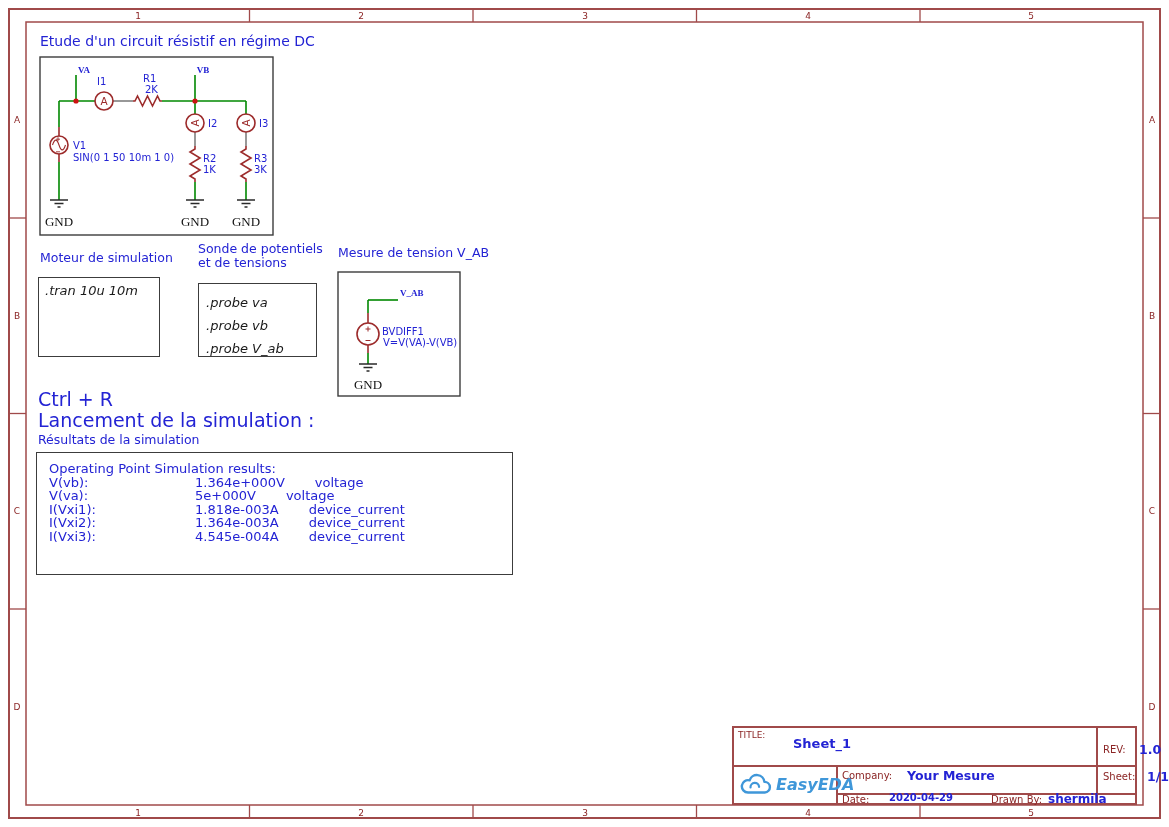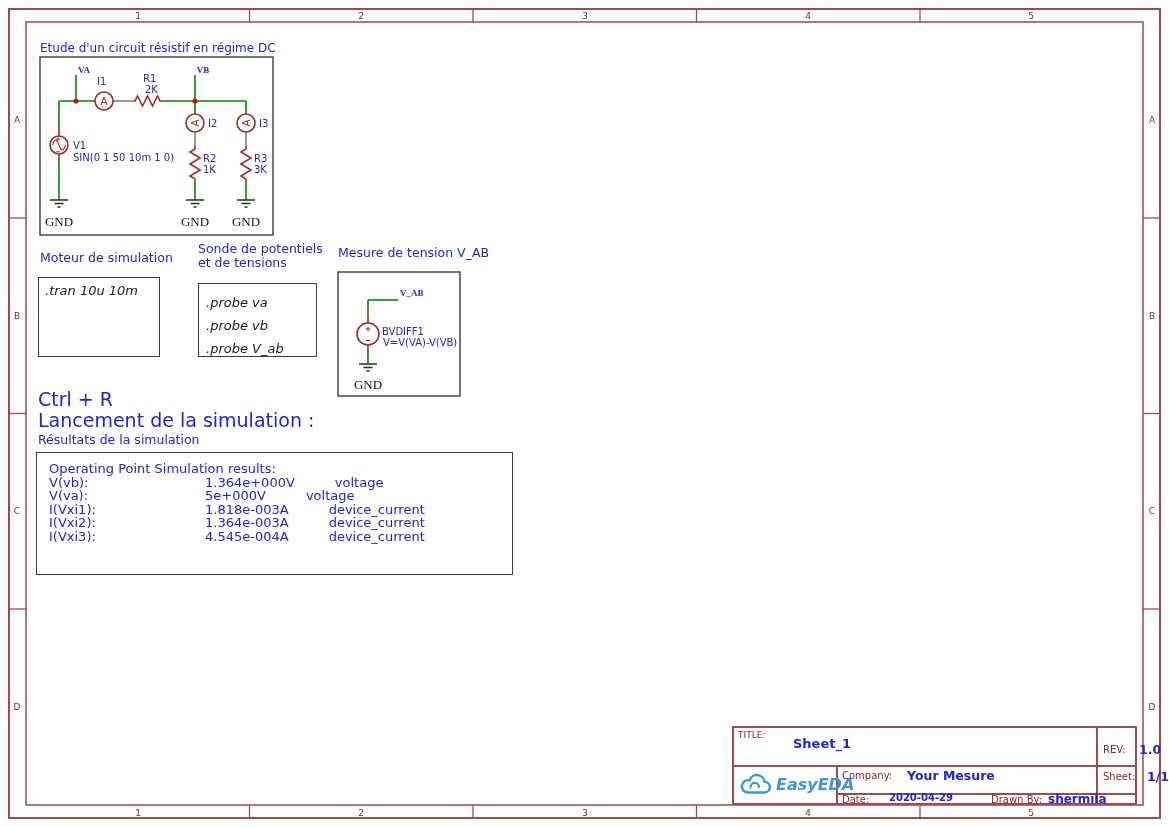--- a/index.html
+++ b/index.html
@@ -23,21 +23,21 @@
   .rlabel{
     position:absolute;font-size:9px;color:var(--framelabel);
     text-align:center;line-height:12px;
   }
   .h-blue{font-size:12.5px;color:var(--blue);}
   .directive{font-size:13px;font-style:italic;color:var(--ink);}
   .databox{position:absolute;border:1.4px solid #3c3c3c;background:#fff;box-sizing:border-box;}
   .launch{font-size:19px;line-height:21px;color:var(--blue);}
   .results-box{position:absolute;border:1px solid #3c3c3c;box-sizing:border-box;
     padding:9px 0 0 12px;font-size:13px;line-height:13.6px;color:var(--blue);}
-  .rrow{display:flex;gap:10px;}
+  .rrow{display:flex;}
   .rname{width:146px;}
   .rtype{margin-left:30px;}
   
   .tb{position:absolute;left:732px;top:726px;width:405px;height:79px;
       border:2px solid var(--frame);box-sizing:border-box;background:#fff;}
   .tb .line{position:absolute;background:var(--frame);}
   .tb .lab{position:absolute;font-size:10px;color:var(--framelabel);white-space:nowrap;}
   .tb .val{position:absolute;font-size:12.5px;color:var(--blue);white-space:nowrap;font-weight:bold;}
   .tb .small-lab{font-size:9px;}
   .logo-text{position:absolute;font-size:16px;font-weight:bold;font-style:italic;
@@ -81,21 +81,21 @@
 <span class="rlabel" style="left:1011px;top:807px;width:40px">5</span>
 <span class="rlabel" style="left:10px;top:114px;width:14px">A</span>
 <span class="rlabel" style="left:10px;top:310px;width:14px">B</span>
 <span class="rlabel" style="left:10px;top:505px;width:14px">C</span>
 <span class="rlabel" style="left:10px;top:701px;width:14px">D</span>
 <span class="rlabel" style="left:1145px;top:114px;width:14px">A</span>
 <span class="rlabel" style="left:1145px;top:310px;width:14px">B</span>
 <span class="rlabel" style="left:1145px;top:505px;width:14px">C</span>
 <span class="rlabel" style="left:1145px;top:701px;width:14px">D</span>
 
-<div class="abs blue" style="left:40px;top:41px;font-size:12px">Etude d'un circuit résistif en régime DC</div>
+<div class="abs blue" style="left:40px;top:33px;font-size:14px">Etude d'un circuit résistif en régime DC</div>
 
 <svg class="abs" style="left:36px;top:52px;" width="245" height="190" viewBox="0 0 245 190">
   <rect x="4" y="5" width="233" height="178" fill="none" stroke="#3c3c3c" stroke-width="1.4"></rect>
 
   <g stroke="#008800" stroke-width="1.6" fill="none">
     <path d="M23,49 H59"></path>
     <path d="M126,49 H210"></path>
     <path d="M40,23 V49"></path>
     <path d="M23,49 V75"></path>
     <path d="M23,110 V148"></path>

